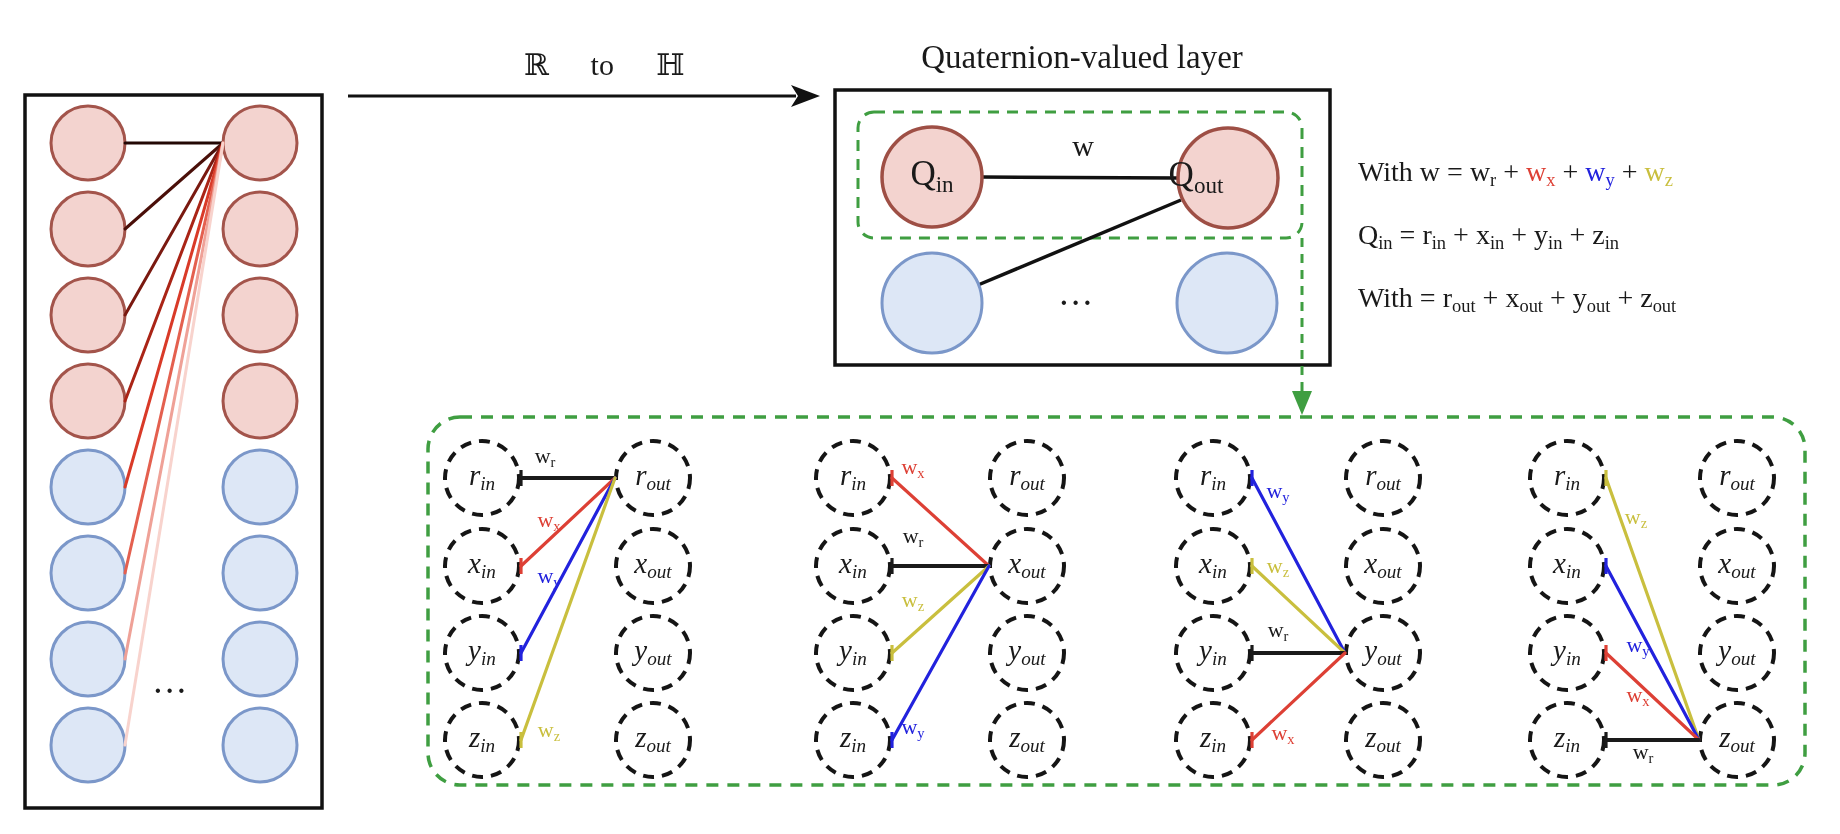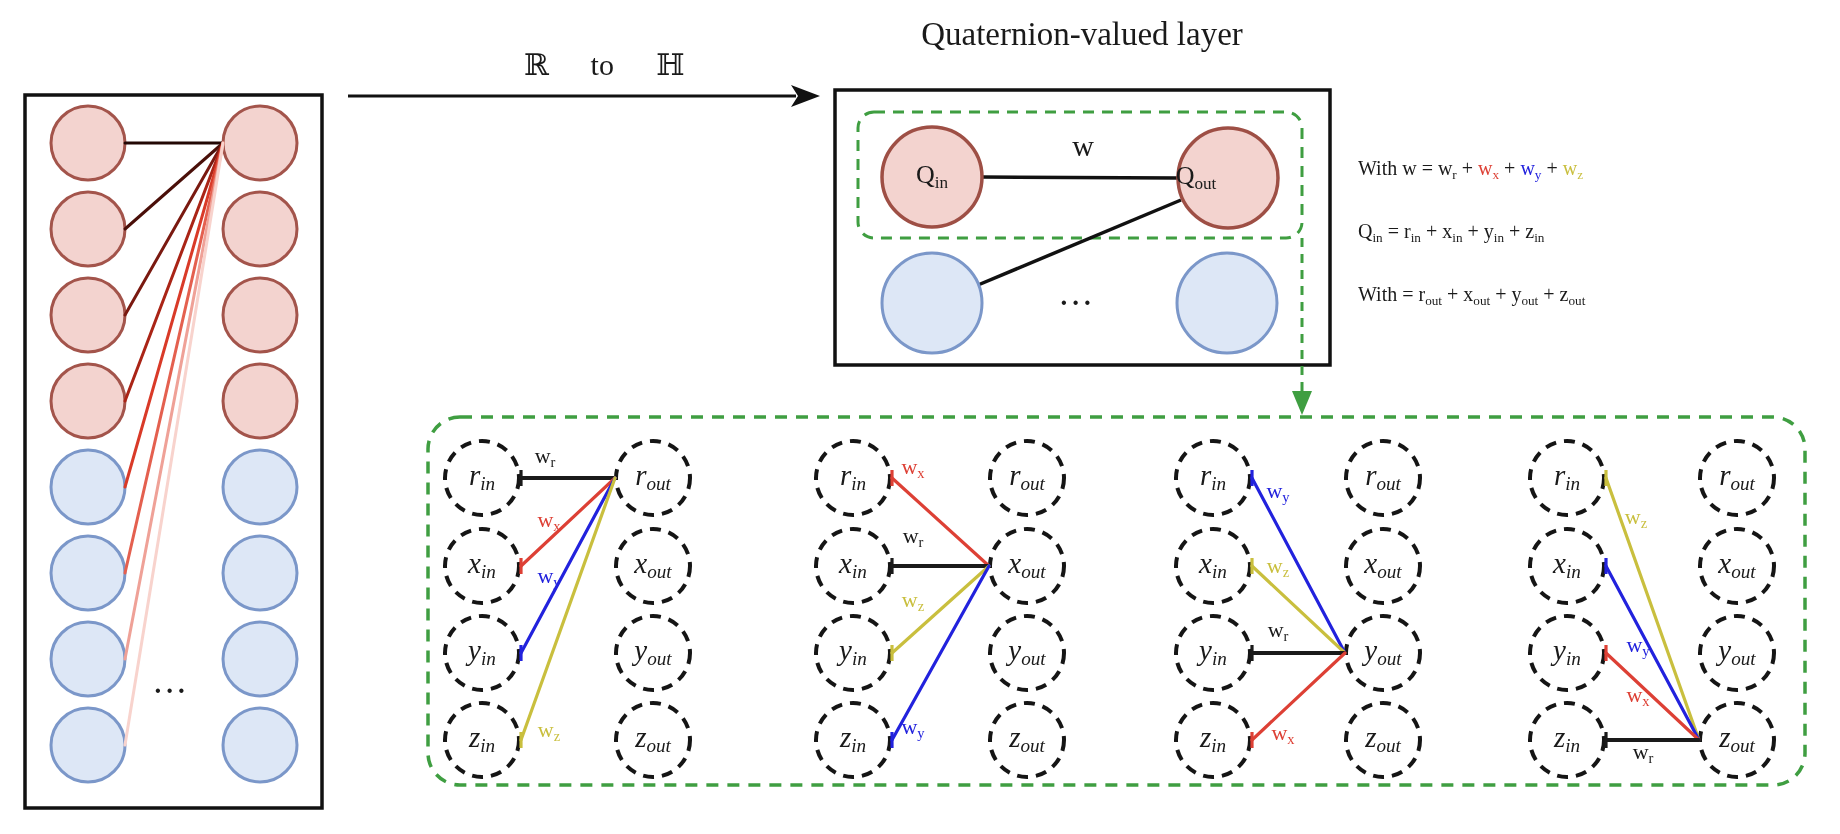--- a/index.html
+++ b/index.html
@@ -3,24 +3,24 @@
 <meta charset="utf-8">
 <style>
   html,body{margin:0;padding:0;background:#ffffff}
   #stage{position:relative;width:1840px;height:834px;background:#ffffff;overflow:hidden;
          font-family:"Liberation Serif","DejaVu Serif","DejaVu Sans",serif;color:#1a1a1a}
   #scene{position:absolute;left:0;top:0}
   .lbl{position:absolute;white-space:nowrap;line-height:1}
   .title{font-size:33px;transform:translateX(-50%)}
   .arrow-label{font-size:30px;transform:translateX(-50%);display:flex;gap:42px}
   .green-title{font-size:27px}
-  .eq-line{position:absolute;font-size:20px;white-space:nowrap;line-height:1}
+  .eq-line{position:absolute;font-size:28px;white-space:nowrap;line-height:1}
   .sub{font-size:0.66em;vertical-align:-0.28em}
   .node-lbl{font-size:29px;font-style:italic;transform:translate(-50%,-52%)}
-  .big-node-lbl{font-size:26px;transform:translate(-50%,-52%)}
+  .big-node-lbl{font-size:35px;transform:translate(-50%,-52%)}
   .wt-lbl{font-size:22px;transform:translate(-50%,-50%)}
   .ellipsis{font-size:27px;font-weight:700;letter-spacing:5px;transform:translate(-50%,-62%)}
 </style>
 </head>
 <body>
 
 <div id="stage">
   <svg id="scene" width="1840" height="834" viewBox="0 0 1840 834">
       <rect x="25" y="95" width="297" height="713" fill="none" stroke="#111111" stroke-width="3.5"></rect>
       <circle cx="88" cy="143" r="37" fill="#f3d3cf" stroke="#a3544b" stroke-width="3"></circle>
@@ -126,21 +126,21 @@
       <line x1="1606" y1="740" x2="1699" y2="740" stroke="#1a1a1a" stroke-width="4" stroke-linecap="round"></line>
     </svg>
 
 
   <div class="lbl arrow-label" style="left:604px;top:50px">
     <span>ℝ</span>
     <span>to</span>
     <span>ℍ</span>
   </div>
 
-  <div class="lbl title" style="left:1082px;top:18px">Quaternion-valued layer</div>
+  <div class="lbl title" style="left:1082px;top:41px">Quaternion-valued layer</div>
 
   <div id="equations">
       <div class="eq-line" style="left: 1358px; top: 158px;"><span>With w = w</span><span class="sub">r</span><span> + </span><span style="color: rgb(221, 64, 53);">w</span><span class="sub" style="color: rgb(221, 64, 53);">x</span><span> + </span><span style="color: rgb(34, 34, 221);">w</span><span class="sub" style="color: rgb(34, 34, 221);">y</span><span> + </span><span style="color: rgb(201, 191, 62);">w</span><span class="sub" style="color: rgb(201, 191, 62);">z</span></div>
       <div class="eq-line" style="left: 1358px; top: 221px;"><span>Q</span><span class="sub">in</span><span> = r</span><span class="sub">in</span><span> + x</span><span class="sub">in</span><span> + y</span><span class="sub">in</span><span> + z</span><span class="sub">in</span></div>
       <div class="eq-line" style="left: 1358px; top: 284px;"><span>With = r</span><span class="sub">out</span><span> + x</span><span class="sub">out</span><span> + y</span><span class="sub">out</span><span> + z</span><span class="sub">out</span></div>
     </div>
 
 <div class="lbl ellipsis" style="left: 172px; top: 688px;"><span>...</span></div>
     <div class="lbl big-node-lbl" style="left: 932px; top: 177px;"><span>Q</span><span class="sub">in</span></div>
     <div class="lbl big-node-lbl" style="left: 1196px; top: 178px;"><span>Q</span><span class="sub">out</span></div>

